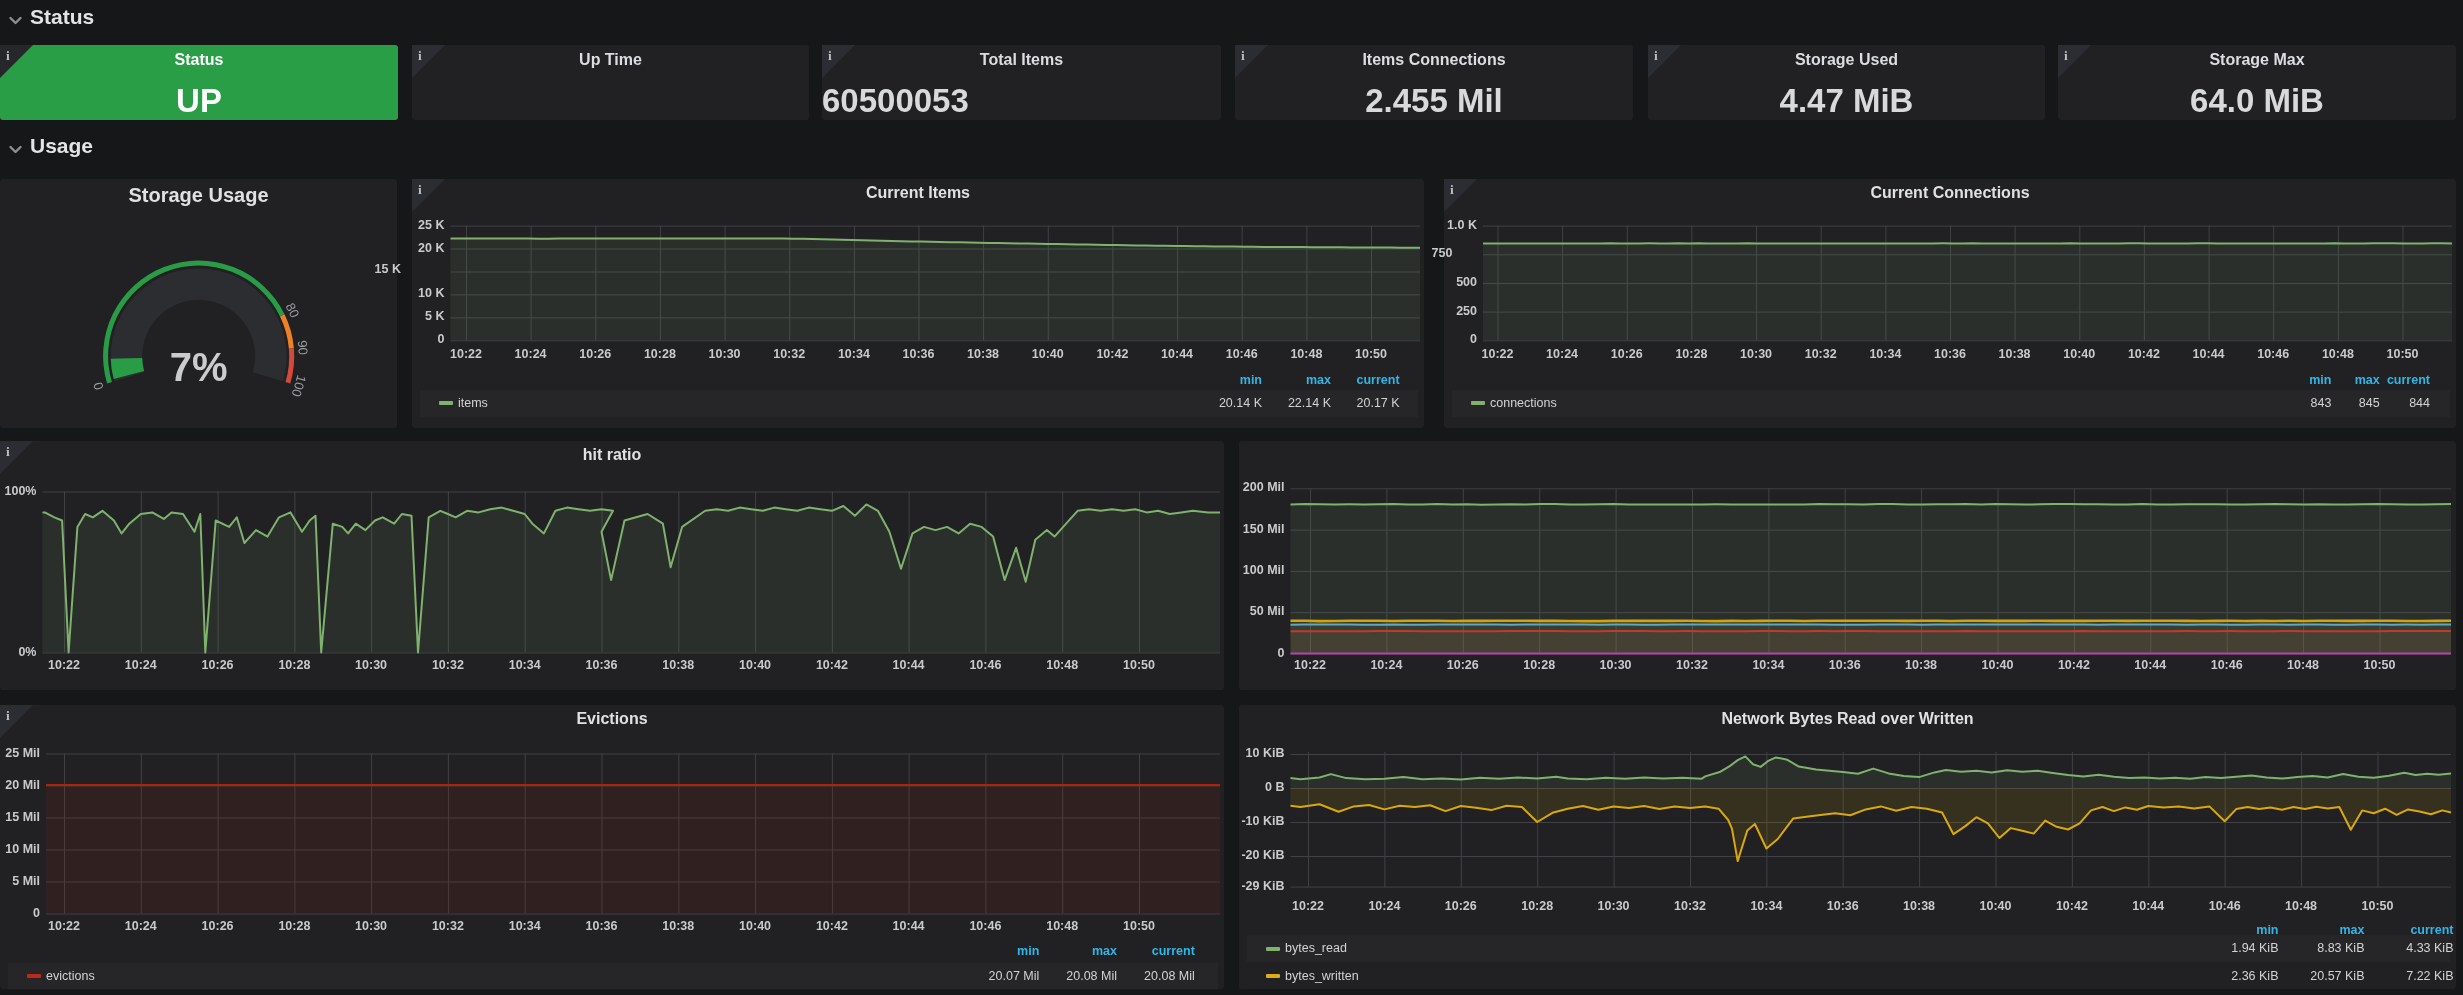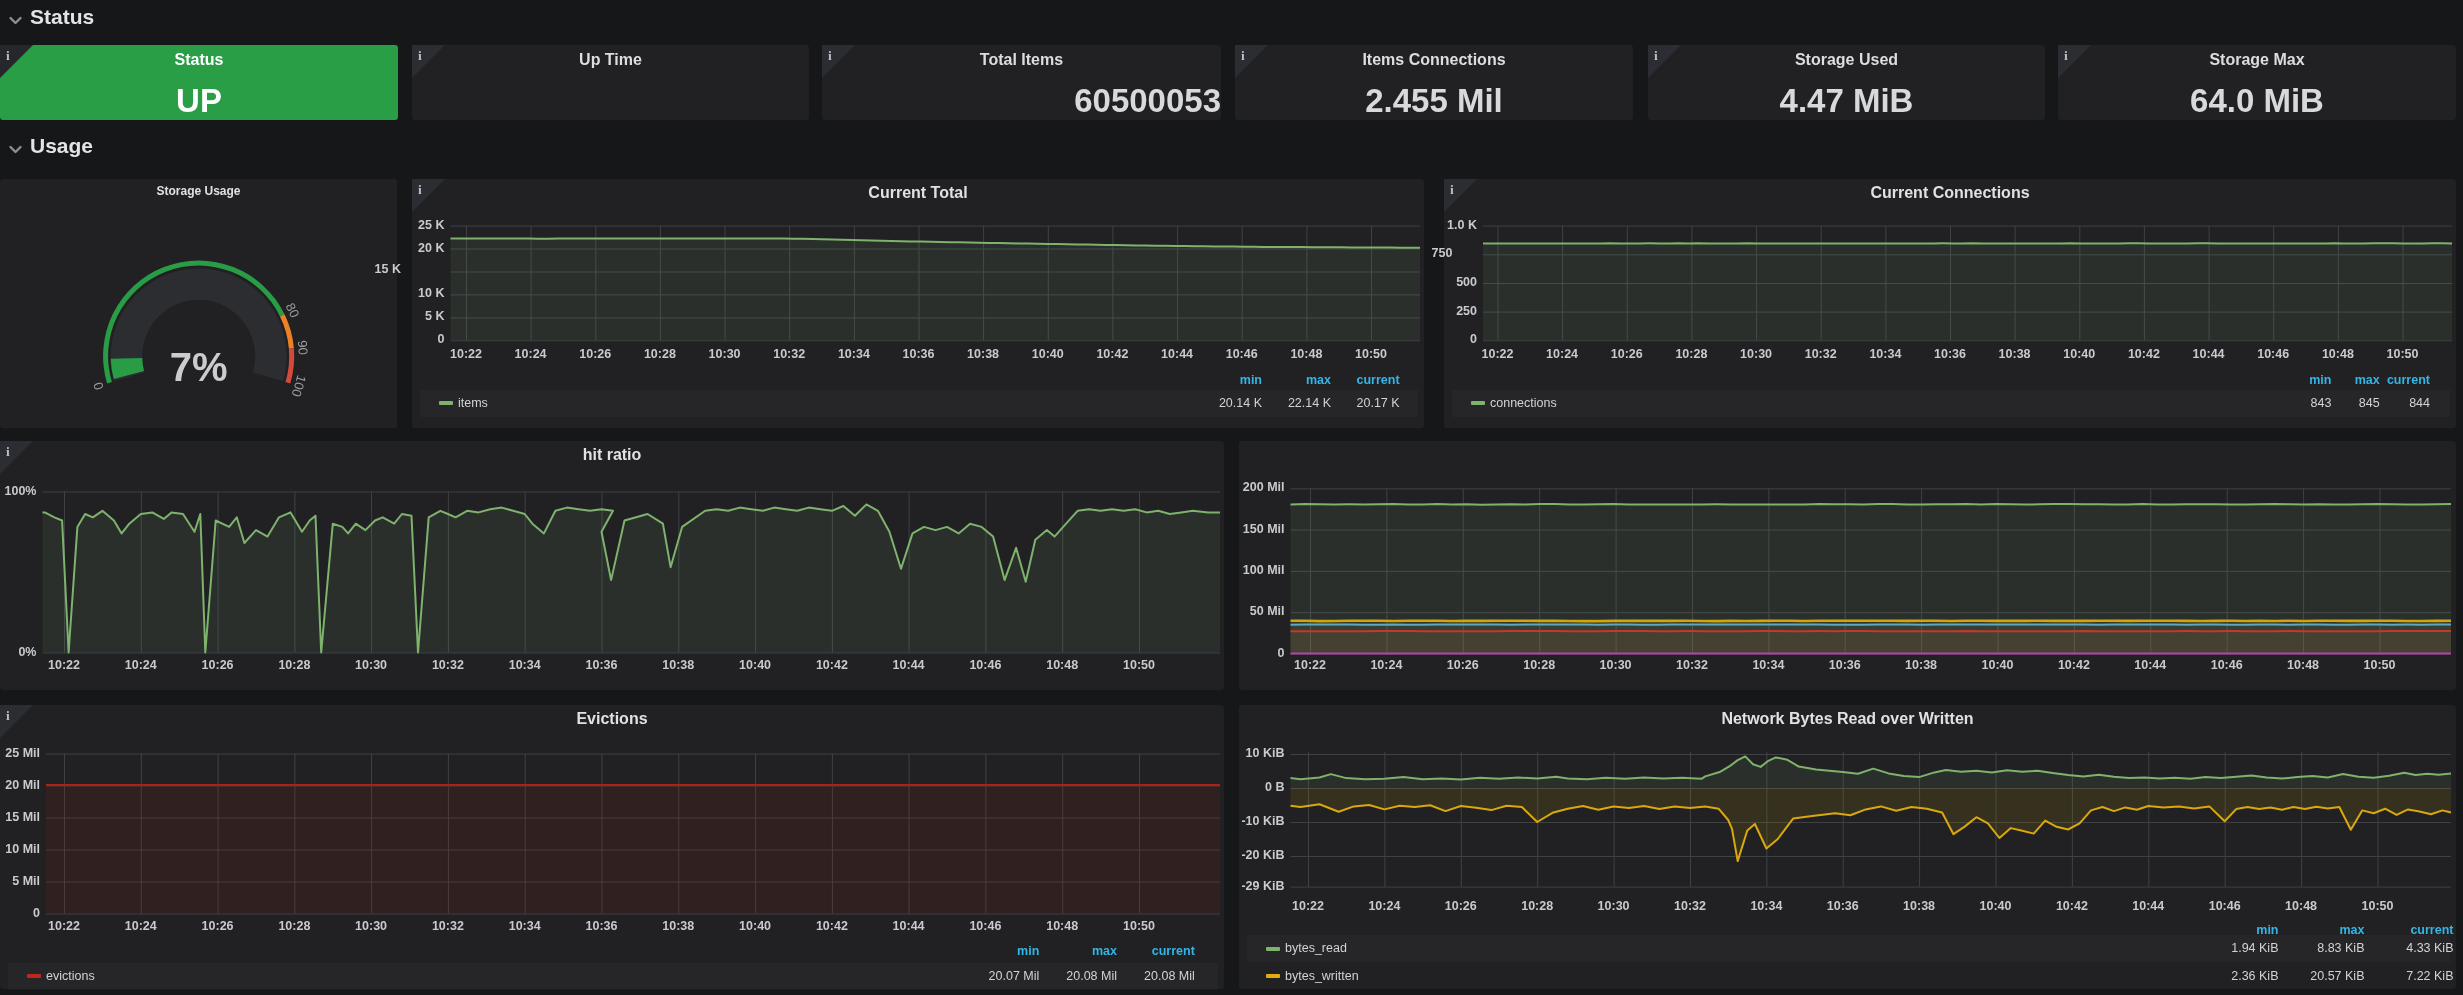--- a/index.html
+++ b/index.html
@@ -28,59 +28,59 @@
   </div>
 <div class="panel" style="left:412px;top:45px;width:397px;height:75px;background:#212124">
     <div style="position:absolute;left:0;top:0;width:0;height:0;border-top:33px solid #2b2d32;border-right:33px solid transparent"></div>
     <div style="position:absolute;left:6px;top:3px;font:700 13.5px 'Liberation Serif',serif;color:#bcbec1">i</div>
     <div style="position:absolute;left:0;right:0;top:6px;text-align:center;font-weight:700;font-size:16px;color:#dcdde0">Up Time</div>
   </div>
 <div class="panel" style="left:822px;top:45px;width:399px;height:75px;background:#212124">
     <div style="position:absolute;left:0;top:0;width:0;height:0;border-top:33px solid #2b2d32;border-right:33px solid transparent"></div>
     <div style="position:absolute;left:6px;top:3px;font:700 13.5px 'Liberation Serif',serif;color:#bcbec1">i</div>
     <div style="position:absolute;left:0;right:0;top:6px;text-align:center;font-weight:700;font-size:16px;color:#dcdde0">Total Items</div>
-    <div style="position:absolute;left:0;right:0;top:37px;text-align:right;font-weight:700;font-size:33px;color:#d8d9da">60500053</div>
+    <div style="position:absolute;left:0;right:0;top:37px;text-align:left;font-weight:700;font-size:33px;color:#d8d9da">60500053</div>
   </div>
 <div class="panel" style="left:1235px;top:45px;width:398px;height:75px;background:#212124">
     <div style="position:absolute;left:0;top:0;width:0;height:0;border-top:33px solid #2b2d32;border-right:33px solid transparent"></div>
     <div style="position:absolute;left:6px;top:3px;font:700 13.5px 'Liberation Serif',serif;color:#bcbec1">i</div>
     <div style="position:absolute;left:0;right:0;top:6px;text-align:center;font-weight:700;font-size:16px;color:#dcdde0">Items Connections</div>
     <div style="position:absolute;left:0;right:0;top:37px;text-align:center;font-weight:700;font-size:33px;color:#d8d9da">2.455 Mil</div>
   </div>
 <div class="panel" style="left:1648px;top:45px;width:397px;height:75px;background:#212124">
     <div style="position:absolute;left:0;top:0;width:0;height:0;border-top:33px solid #2b2d32;border-right:33px solid transparent"></div>
     <div style="position:absolute;left:6px;top:3px;font:700 13.5px 'Liberation Serif',serif;color:#bcbec1">i</div>
     <div style="position:absolute;left:0;right:0;top:6px;text-align:center;font-weight:700;font-size:16px;color:#dcdde0">Storage Used</div>
     <div style="position:absolute;left:0;right:0;top:37px;text-align:center;font-weight:700;font-size:33px;color:#d8d9da">4.47 MiB</div>
   </div>
 <div class="panel" style="left:2058px;top:45px;width:398px;height:75px;background:#212124">
     <div style="position:absolute;left:0;top:0;width:0;height:0;border-top:33px solid #2b2d32;border-right:33px solid transparent"></div>
     <div style="position:absolute;left:6px;top:3px;font:700 13.5px 'Liberation Serif',serif;color:#bcbec1">i</div>
     <div style="position:absolute;left:0;right:0;top:6px;text-align:center;font-weight:700;font-size:16px;color:#dcdde0">Storage Max</div>
     <div style="position:absolute;left:0;right:0;top:37px;text-align:center;font-weight:700;font-size:33px;color:#d8d9da">64.0 MiB</div>
   </div>
 <div class="panel" style="left:0px;top:179px;width:397px;height:249px;background:#212124">
-    <div style="position:absolute;left:0;right:0;top:5px;text-align:center;font-weight:700;font-size:12px;color:#e0e1e3">Storage Usage</div>
+    <div style="position:absolute;left:0;right:0;top:5px;text-align:center;font-weight:700;font-size:20px;color:#e0e1e3">Storage Usage</div>
     <svg width="397" height="249" style="position:absolute;left:0;top:0">
       <path d="M114.3 202.3 A88.0 88.0 0 1 1 283.1 202.3 L252.9 193.3 A56.5 56.5 0 1 0 144.5 193.3 Z" fill="#2c2d30"></path>
       <path d="M107.1 204.4 A95.5 95.5 0 0 1 284.5 135.3 L280.0 137.5 A90.5 90.5 0 0 0 111.9 203.0 Z" fill="#299c46"></path>
       <path d="M284.5 135.3 A95.5 95.5 0 0 1 293.9 169.3 L288.9 169.7 A90.5 90.5 0 0 0 280.0 137.5 Z" fill="#ed8128"></path>
       <path d="M293.9 169.3 A95.5 95.5 0 0 1 290.3 204.4 L285.5 203.0 A90.5 90.5 0 0 0 288.9 169.7 Z" fill="#d44a3a"></path>
       <path d="M113.7 200.1 A88.0 88.0 0 0 1 110.7 179.7 L142.2 178.9 A56.5 56.5 0 0 0 144.1 191.9 Z" fill="#299c46"></path>
       <text x="98.0" y="207.1" transform="rotate(-106.5 98.0 207.1)" text-anchor="middle" font-size="13" fill="#9b9da0" dy="5">0</text>
       <text x="293.0" y="131.1" transform="rotate(63.9 293.0 131.1)" text-anchor="middle" font-size="13" fill="#9b9da0" dy="5">80</text>
       <text x="303.3" y="168.5" transform="rotate(85.2 303.3 168.5)" text-anchor="middle" font-size="13" fill="#9b9da0" dy="5">90</text>
       <text x="299.4" y="207.1" transform="rotate(106.5 299.4 207.1)" text-anchor="middle" font-size="13" fill="#9b9da0" dy="5">100</text>
       <text x="198.7" y="202.3" text-anchor="middle" font-size="40" font-weight="700" fill="#cbccce">7%</text>
     </svg>
   </div>
 <div class="panel" style="left:412px;top:179px;width:1012px;height:249px;background:#212124">
     <div style="position:absolute;left:0;top:0;width:0;height:0;border-top:33px solid #2b2d32;border-right:33px solid transparent"></div>
     <div style="position:absolute;left:6px;top:3px;font:700 13.5px 'Liberation Serif',serif;color:#bcbec1">i</div>
-    <div style="position:absolute;left:0;right:0;top:5px;text-align:center;font-weight:700;font-size:16px;color:#e0e1e3">Current Total</div>
+    <div style="position:absolute;left:0;right:0;top:5px;text-align:center;font-weight:700;font-size:16px;color:#e0e1e3">Current Items</div>
     <svg width="1012" height="249" style="position:absolute;left:0;top:0">
       <g stroke="#3f4145" stroke-width="1">
         <line x1="38.5" y1="161.8" x2="1008" y2="161.8"></line>
         <line x1="38.5" y1="138.9" x2="1008" y2="138.9"></line>
         <line x1="38.5" y1="115.9" x2="1008" y2="115.9"></line>
         <line x1="38.5" y1="93" x2="1008" y2="93"></line>
         <line x1="38.5" y1="70" x2="1008" y2="70"></line>
         <line x1="38.5" y1="47.1" x2="1008" y2="47.1"></line>
         <line x1="54.5" y1="46.6" x2="54.5" y2="161.3"></line>
         <line x1="119.1" y1="46.6" x2="119.1" y2="161.3"></line>

